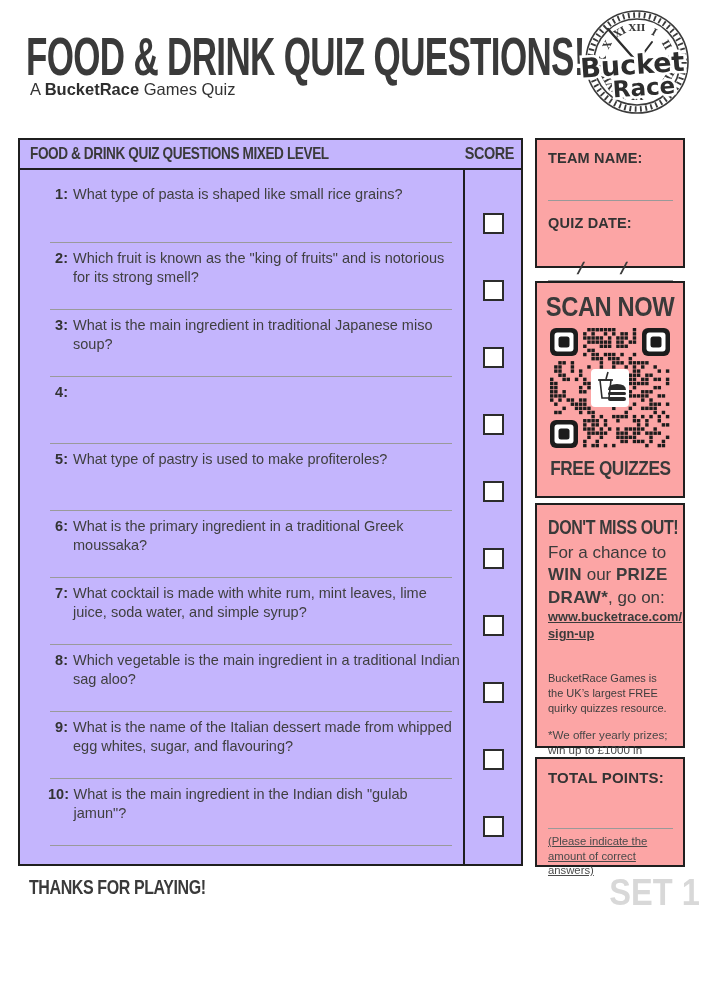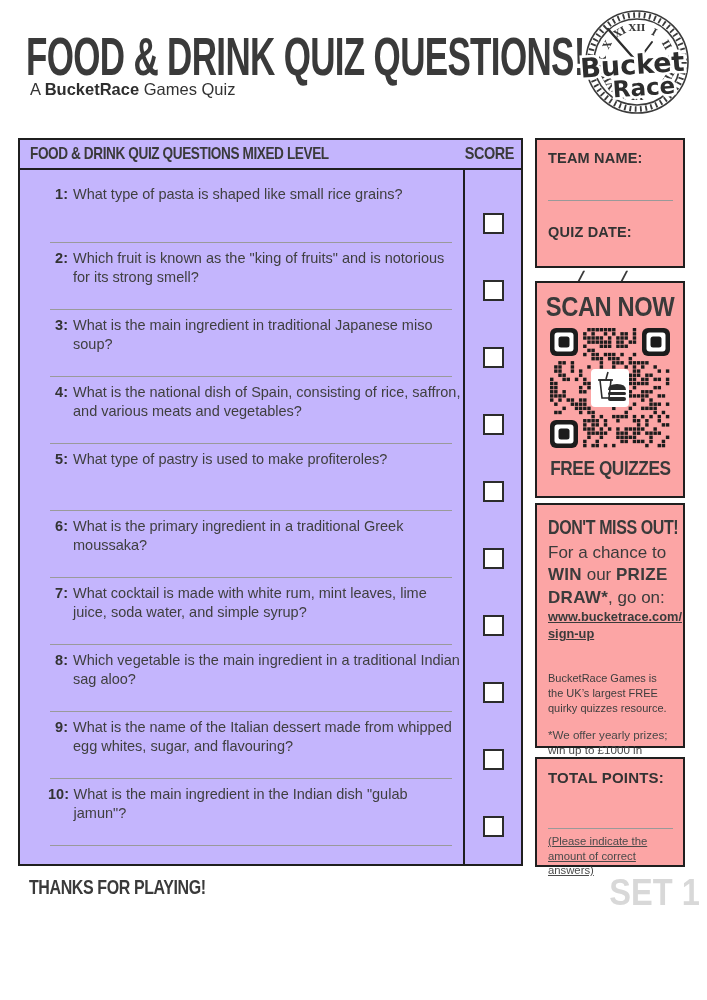--- a/index.html
+++ b/index.html
@@ -138,21 +138,20 @@
           <div class="q-row">
             <div class="q-line">
               <span class="q-num">3:</span>
               <span class="q-text">What is the main ingredient in traditional Japanese miso soup?</span>
             </div>
             <div class="answer-line"></div>
           </div>
           <div class="q-row">
             <div class="q-line">
               <span class="q-num">4:</span>
-              <span class="q-text">What is the national dish of Spain, consisting of rice, saffron, and various meats and vegetables?</span>
             </div>
             <div class="answer-line"></div>
           </div>
           <div class="q-row">
             <div class="q-line">
               <span class="q-num">5:</span>
               <span class="q-text">What type of pastry is used to make profiteroles?</span>
             </div>
             <div class="answer-line"></div>
           </div>
@@ -223,21 +222,21 @@
           <div class="s-row">
             <div class="checkbox"></div>
           </div>
         </div>
     </div>
   </div>
 
   <div class="side-box box-team">
     <div class="side-label">TEAM NAME:</div>
     <div class="write-line team-line"></div>
-    <div class="side-label" style="margin-top:23px;">QUIZ DATE:</div>
+    <div class="side-label" style="margin-top:14px;">QUIZ DATE:</div>
     <div class="date-row">
       <span class="slash slash-1">/</span>
       <span class="slash slash-2">/</span>
     </div>
   </div>
 
   <div class="side-box box-scan">
     <div class="cond scan-title">SCAN NOW</div>
     <svg class="qr-wrap" id="qr" viewBox="0 0 120 120">
         <rect x="37.24137931034483" y="0" width="3.4379310344827587" height="3.4379310344827587" fill="#1c1c1c"></rect>

